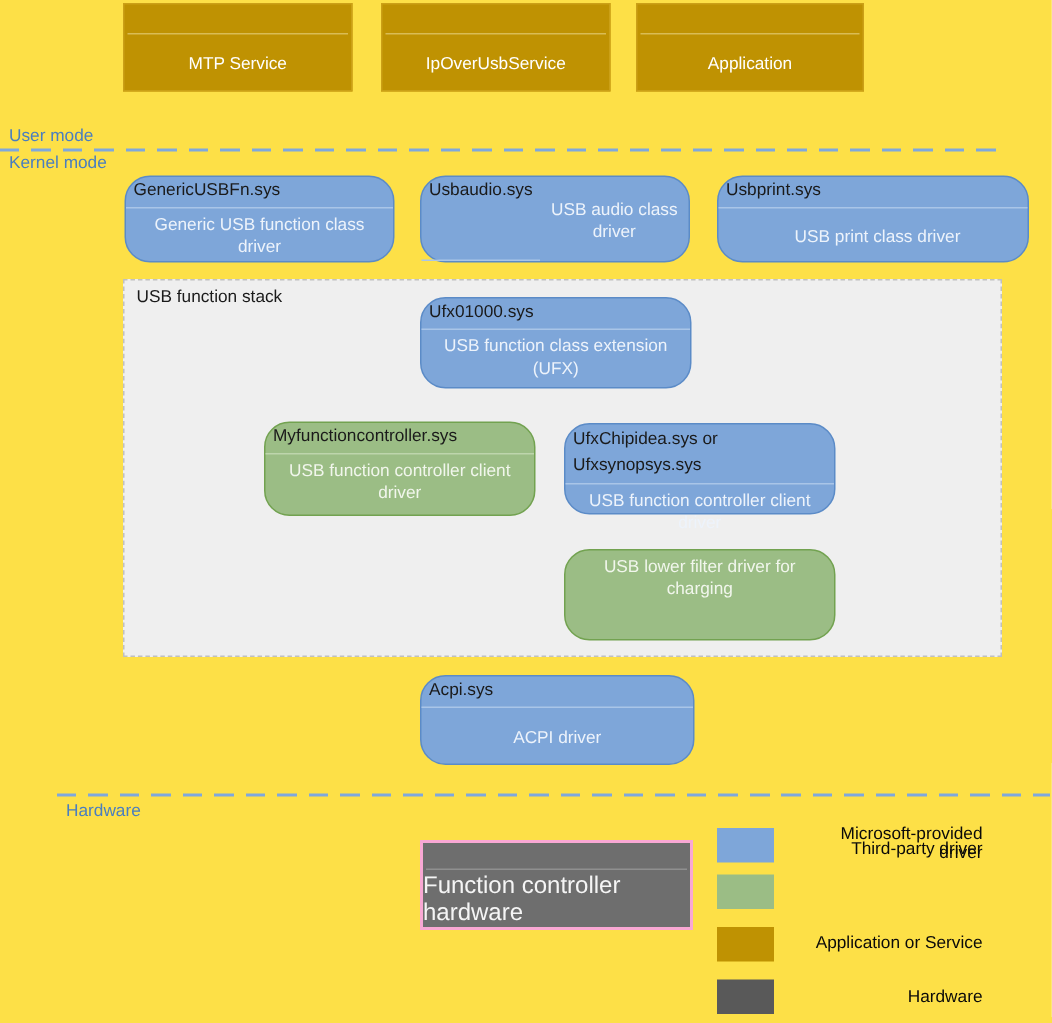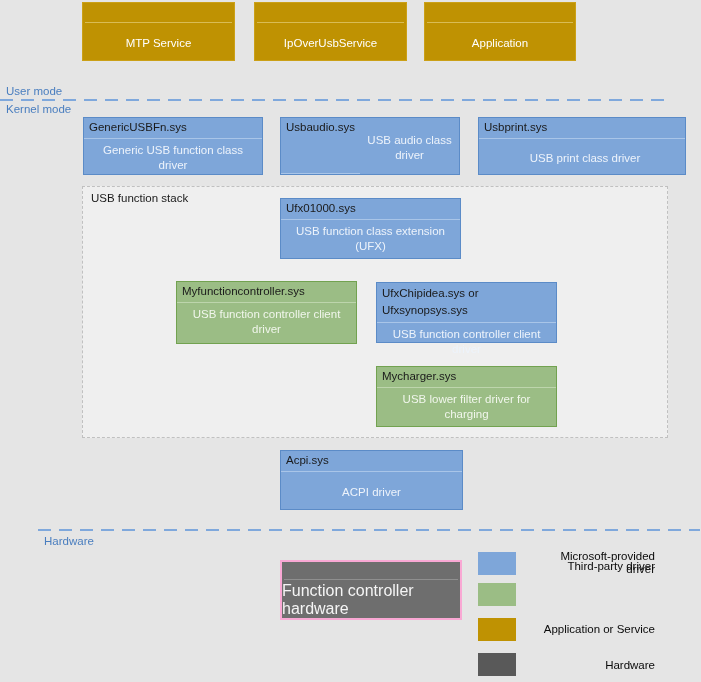--- a/index.html
+++ b/index.html
@@ -1,34 +1,34 @@
 <!DOCTYPE html>
 <html><head>
 <meta charset="utf-8">
 <style>
   * { margin:0; padding:0; box-sizing:border-box; }
   body { background:#fff; }
   .canvas {
-    position:relative; width:701px; height:682px; background:#e5e5e5;
+    position:relative; width:701px; height:682px; background:#fde047;
     font-family:"Liberation Sans", sans-serif; overflow:hidden;
   }
   
   .abs { position:absolute; }
   .service-box {
     background:#BF9202; border:1px solid #CBA017; color:#ffffff;
     font-size:11.5px;
   }
   .service-box .strip-divider {
     position:absolute; left:2px; right:2px; top:19px; height:1px; background:#D9BC55;
   }
   .service-box .svc-label {
     position:absolute; left:0; right:0; top:22px; bottom:0;
     display:flex; align-items:center; justify-content:center;
   }
-  .driver-box { font-size:11.5px; }
+  .driver-box { font-size:11.5px;border-radius:17px; }
   .driver-box .hdr {
     padding:2px 5px 3px 5px; color:#1a1a1a; line-height:15px;
   }
   .driver-box .body {
     text-align:center; line-height:15px; padding:4px 6px 0 6px;
   }
   .blue { background:#7EA6D9; border:1px solid #5B8BC7; }
   .blue .hdr { border-bottom:1px solid #A9C5E8; }
   .blue .body { color:#EDF3FB; }
   .green { background:#9BBD85; border:1px solid #72A250; }
@@ -112,21 +112,20 @@
     <div class="hdr">Myfunctioncontroller.sys</div>
     <div class="body" style="flex:1;">USB function controller client driver</div>
   </div>
 
   <div class="abs driver-box blue" style="left:376px; top:282px; width:181px; height:61px;">
     <div class="hdr" style="line-height:17px; border-bottom:1px solid #A9C5E8;">UfxChipidea.sys or Ufxsynopsys.sys</div>
     <div class="body">USB function controller client driver</div>
   </div>
 
   <div class="abs driver-box green" style="left:376px; top:366px; width:181px; height:61px; display:flex; flex-direction:column;">
-    <div class="hdr">Mycharger.sys</div>
     <div class="body" style="flex:1;">USB lower filter driver for charging</div>
   </div>
 
   <div class="abs driver-box blue" style="left:280px; top:450px; width:183px; height:60px; display:flex; flex-direction:column;">
     <div class="hdr">Acpi.sys</div>
     <div class="body body-center" style="flex:1;">ACPI driver</div>
   </div>
 
   <div class="abs dash-rule" style="left:38px; top:529px; width:662px;"></div>
   <div class="abs zone-label" style="left:44px; top:535px;">Hardware</div>

